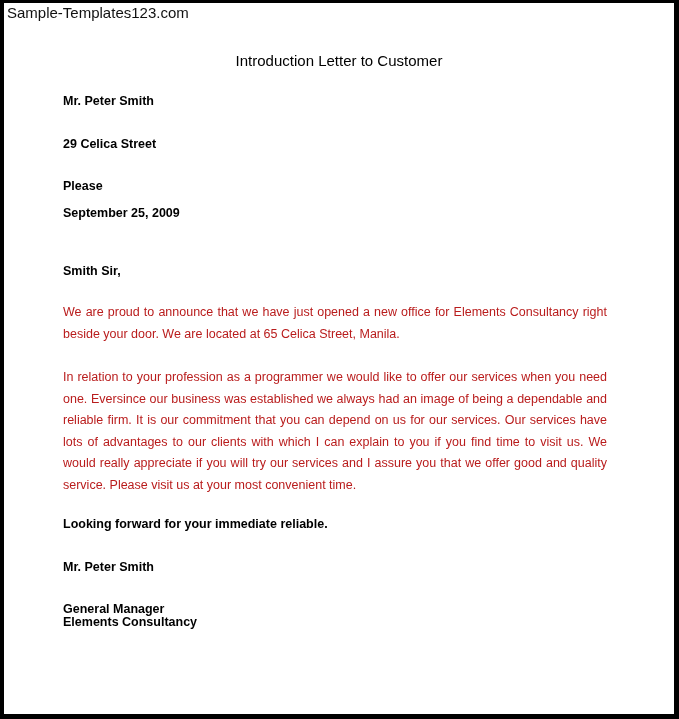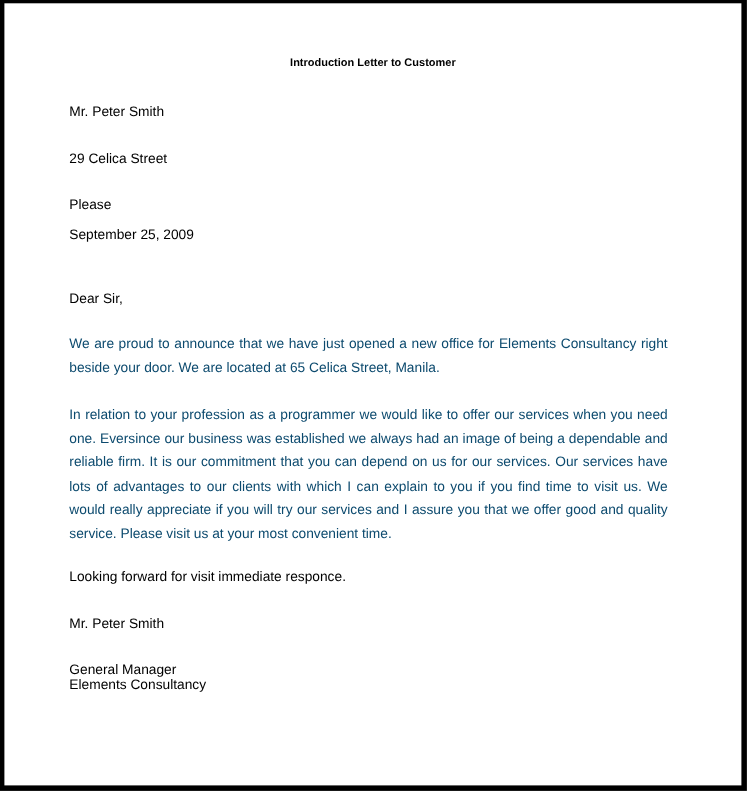--- a/index.html
+++ b/index.html
@@ -1,31 +1,32 @@
 <!DOCTYPE html>
 <html><head>
 <meta charset="utf-8">
 <style>
   html,body{margin:0;padding:0;}
   body{width:679px;height:719px;background:#000;position:relative;overflow:hidden;font-family:"Liberation Sans",sans-serif;}
   .page{position:absolute;left:4px;top:3px;width:670px;height:711px;background:#fff;}
   .watermark{position:absolute;left:3px;top:1px;font-size:15px;color:#111;background:#fff;}
-  .title{position:absolute;left:0;width:670px;top:49px;text-align:center;font-weight:bold;font-size:10px;color:#000;}
-  .line{position:absolute;left:59px;font-size:12.5px;color:#000;white-space:nowrap;}
-  .para{position:absolute;left:59px;width:544px;font-size:12.5px;line-height:21.5px;color:#0c4a6e;text-align:justify;}
+  .title{position:absolute;left:0;width:670px;top:49px;text-align:center;font-weight:normal;font-size:15px;color:#000;}
+  .line{position:absolute;left:59px;font-size:12.5px;color:#000;white-space:nowrap;font-weight:bold;}
+  .para{position:absolute;left:59px;width:544px;font-size:12.5px;line-height:21.5px;color:#b91c1c;text-align:justify;}
 </style>
 </head>
 <body>
 
 <div class="page">
+  <div class="watermark">Sample-Templates123.com</div>
   <div class="title">Introduction Letter to Customer</div>
   <div class="line" style="top:91px">Mr. Peter Smith</div>
   <div class="line" style="top:134px">29 Celica Street</div>
   <div class="line" style="top:176px">Please</div>
   <div class="line" style="top:203px">September 25, 2009</div>
-  <div class="line" style="top:261px">Dear Sir,</div>
+  <div class="line" style="top:261px">Smith Sir,</div>
   <div class="para" style="top:299px">We are proud to announce that we have just opened a new office for Elements Consultancy right beside your door. We are located at 65 Celica Street, Manila.</div>
   <div class="para" style="top:364px">In relation to your profession as a programmer we would like to offer our services when you need one. Eversince our business was established we always had an image of being a dependable and reliable firm. It is our commitment that you can depend on us for our services. Our services have lots of advantages to our clients with which I can explain to you if you find time to visit us. We would really appreciate if you will try our services and I assure you that we offer good and quality service. Please visit us at your most convenient time.</div>
-  <div class="line" style="top:514px">Looking forward for visit immediate responce.</div>
+  <div class="line" style="top:514px">Looking forward for your immediate reliable.</div>
   <div class="line" style="top:557px">Mr. Peter Smith</div>
   <div class="line" style="top:599px">General Manager</div>
   <div class="line" style="top:612px">Elements Consultancy</div>
 </div>
 
 </body></html>

